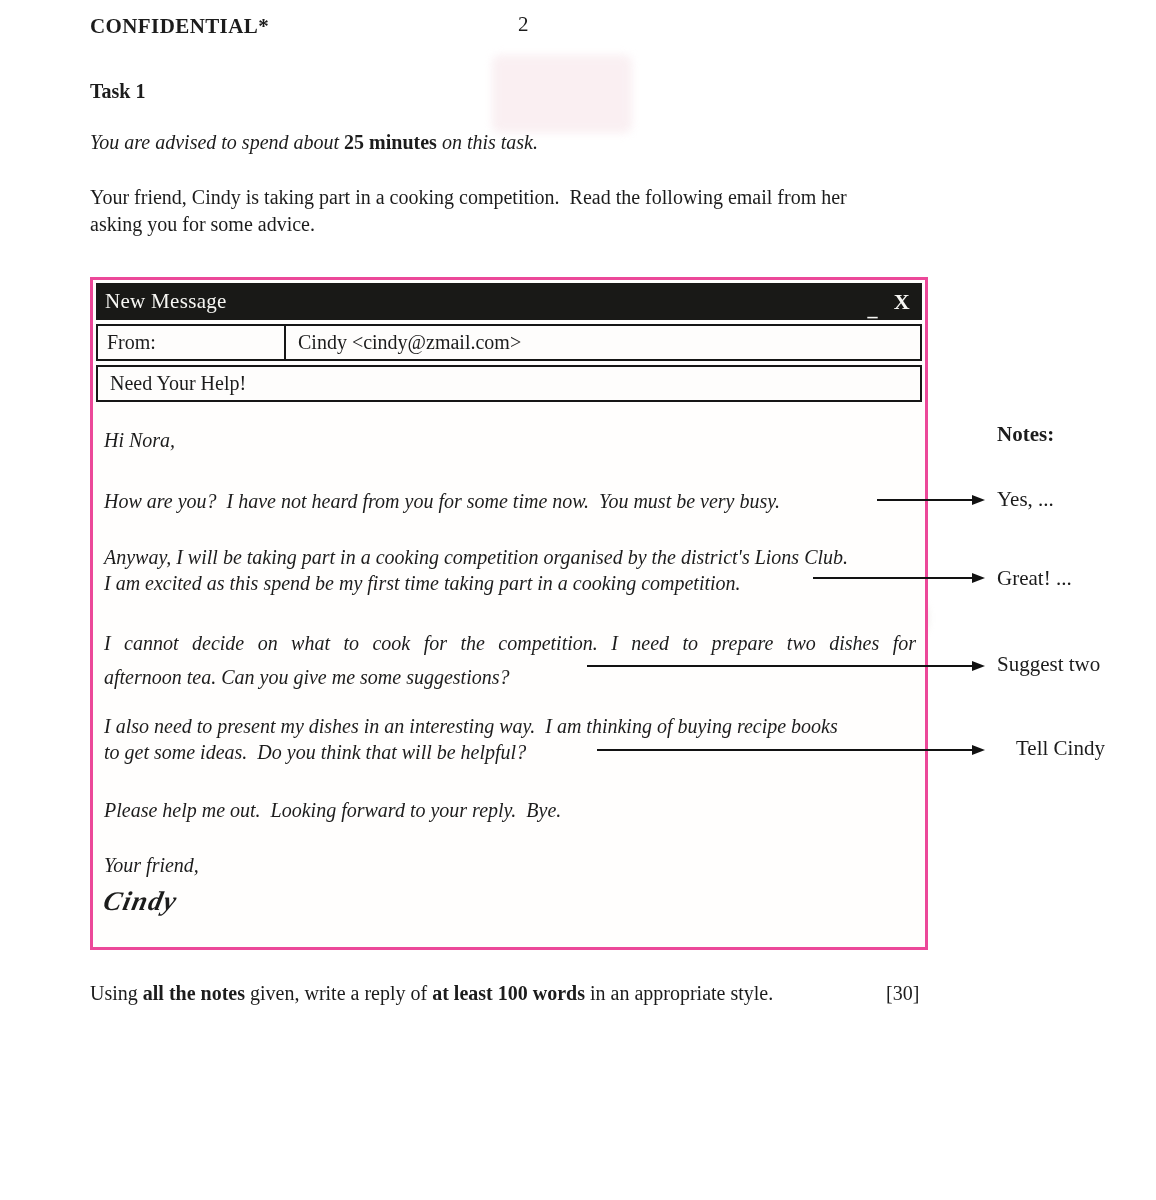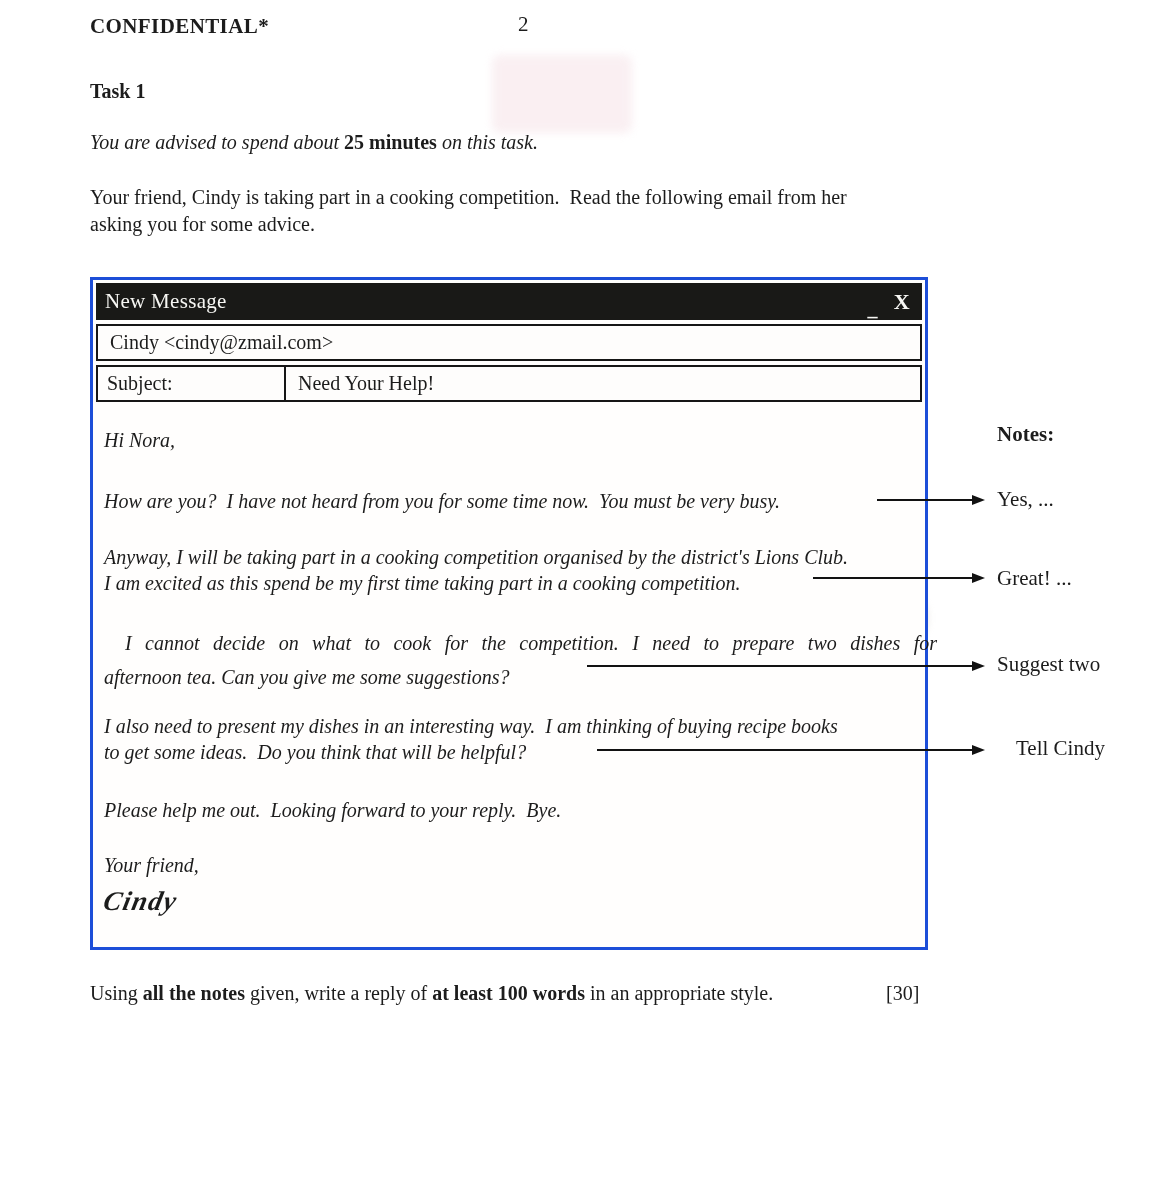--- a/index.html
+++ b/index.html
@@ -22,21 +22,21 @@
   .page-num     { position:absolute; left:518px; top:12px; font-size:21px; }
   .task-title   { position:absolute; left:90px;  top:80px; font-size:20px; font-weight:bold; }
   .advice       { position:absolute; left:90px;  top:131px; font-size:20px;text-align:center; }
   .advice .it   { font-style:italic; }
   .advice .b    { font-weight:bold; }
   .intro        { position:absolute; left:90px; top:184px; font-size:20px; line-height:27px; width:870px; }
 
   
   .email-window {
     position:absolute; left:90px; top:277px; width:838px; height:673px;
-    border:3px solid #1d4ed8; background:#fffefd; box-sizing:border-box;
+    border:3px solid #ec4899; background:#fffefd; box-sizing:border-box;
     padding:3px;
   }
   .email-titlebar {
     height:37px; background:#191917; color:#f7f7f4;
     display:flex; align-items:center; padding:0 12px 0 9px;
     font-size:21px; letter-spacing:.3px; box-sizing:border-box;
   }
   .email-titlebar .title { flex:1; }
   .win-controls { display:flex; gap:16px; align-items:flex-end; }
   .win-min { font-size:20px; line-height:14px; font-weight:bold; }
@@ -106,35 +106,35 @@
     <div class="email-window">
       <div class="email-titlebar">
         <span class="title">New Message</span>
         <span class="win-controls">
           <span class="win-min">_</span>
           <span class="win-close">X</span>
         </span>
       </div>
 
       <div class="field-row">
+        <div class="field-label">From:</div>
         <div class="field-value">Cindy &lt;cindy@zmail.com&gt;</div>
       </div>
       <div class="field-row">
-        <div class="field-label">Subject:</div>
         <div class="field-value">Need Your Help!</div>
       </div>
 
       <div class="email-body-text pre" style="top:147px;">Hi Nora,</div>
       <div class="email-body-text pre" style="top:208px;">How are you?  I have not heard from you for some time now.  You must be very busy.</div>
       <div>
         <div class="email-body-text pre" style="top:264px;">Anyway, I will be taking part in a cooking competition organised by the district's Lions Club.</div>
         <div class="email-body-text pre" style="top:290px;">I am excited as this spend be my first time taking part in a cooking competition.</div>
       </div>
       <div>
-        <div class="email-body-text jl" style="top:350px;margin-left:21px;">I cannot decide on what to cook for the competition.  I need to prepare two dishes for</div>
+        <div class="email-body-text jl" style="top:350px;">I cannot decide on what to cook for the competition.  I need to prepare two dishes for</div>
         <div class="email-body-text pre" style="top:384px;">afternoon tea. Can you give me some suggestions?</div>
       </div>
       <div>
         <div class="email-body-text pre" style="top:433px;">I also need to present my dishes in an interesting way.  I am thinking of buying recipe books</div>
         <div class="email-body-text pre" style="top:459px;">to get some ideas.  Do you think that will be helpful?</div>
       </div>
       <div class="email-body-text pre" style="top:517px;">Please help me out.  Looking forward to your reply.  Bye.</div>
       <div class="email-body-text pre" style="top:572px;">Your friend,</div>
       <div class="email-body-text signature" style="top:608px;">Cindy</div>
     </div>

